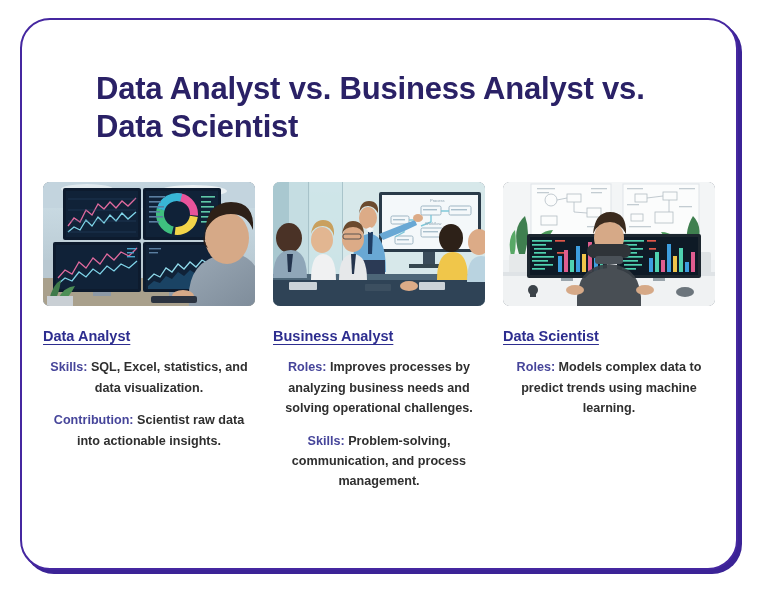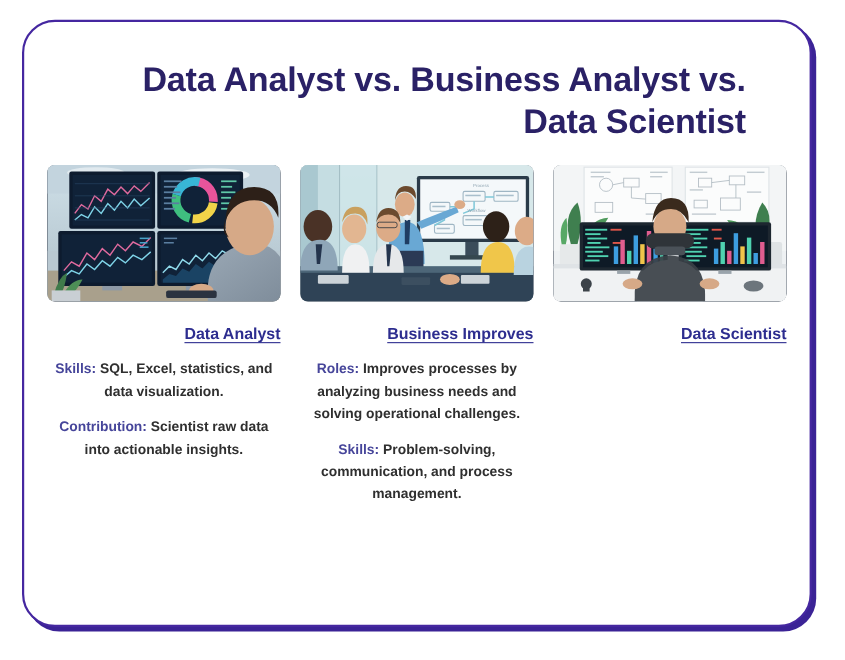--- a/index.html
+++ b/index.html
@@ -21,44 +21,44 @@
     width: 718px;
     height: 552px;
     box-sizing: border-box;
     background: #ffffff;
     border: 2px solid #4527a0;
     border-radius: 30px;
     box-shadow: 4px 4px 0 0 #3b2396;
   }
 
   .title {
-    margin: 0;
+    margin: 16px;
     padding: 34px 58px 0 58px;
-    text-align: right;
+    text-align: left;
     font-size: 31px;
     line-height: 1.22;
     font-weight: bold;
     color: #2a2166;
     letter-spacing: -0.2px;
   }
 
   .columns {
     display: flex;
     justify-content: center;
     align-items: flex-start;
     gap: 18px;
     padding: 20px 34px 0 34px;
     box-sizing: border-box;
   }
 
   .column {
     width: 212px;
     display: flex;
     flex-direction: column;
-    align-items: flex-end;
+    align-items: flex-start;
   }
 
   .photo {
     width: 212px;
     height: 124px;
     border-radius: 7px;
     overflow: hidden;
     position: relative;
     background: #1a2738;
     flex: none;
@@ -281,21 +281,21 @@
           <ellipse cx="206" cy="60" rx="11" ry="13" fill="#dcab87"></ellipse>
           <path d="M194,100 q0,-26 14,-26 q14,0 14,26 Z" fill="#b9d3e0"></path>
 
           <rect x="16" y="100" width="28" height="8" rx="1" fill="#e8ecef" opacity="0.85"></rect>
           <rect x="92" y="102" width="26" height="7" rx="1" fill="#3c4f60"></rect>
           <rect x="146" y="100" width="26" height="8" rx="1" fill="#e8ecef" opacity="0.85"></rect>
           <ellipse cx="136" cy="104" rx="9" ry="5" fill="#dcab87"></ellipse>
         </svg>
       </div>
 
-      <div class="role-heading">Business Improves</div>
+      <div class="role-heading">Business Analyst</div>
 
       <p class="fact">
         <span class="lbl">Roles:</span>
         <span class="txt">Improves processes by analyzing business needs and solving operational challenges.</span>
       </p>
       <p class="fact">
         <span class="lbl">Skills:</span>
         <span class="txt">Problem-solving, communication, and process management.</span>
       </p>
     </div>
@@ -414,16 +414,20 @@
           <ellipse cx="72" cy="108" rx="9" ry="5" fill="#d6a987"></ellipse>
           <ellipse cx="142" cy="108" rx="9" ry="5" fill="#d6a987"></ellipse>
           <circle cx="30" cy="108" r="5" fill="#3c4349"></circle>
           <rect x="27" y="108" width="6" height="7" fill="#3c4349"></rect>
           <ellipse cx="182" cy="110" rx="9" ry="5" fill="#6c757c"></ellipse>
         </svg>
       </div>
 
       <div class="role-heading">Data Scientist</div>
 
+      <p class="fact">
+        <span class="lbl">Roles:</span>
+        <span class="txt">Models complex data to predict trends using machine learning.</span>
+      </p>
     </div>
 
   </div>
 </div>
 
 </body></html>

